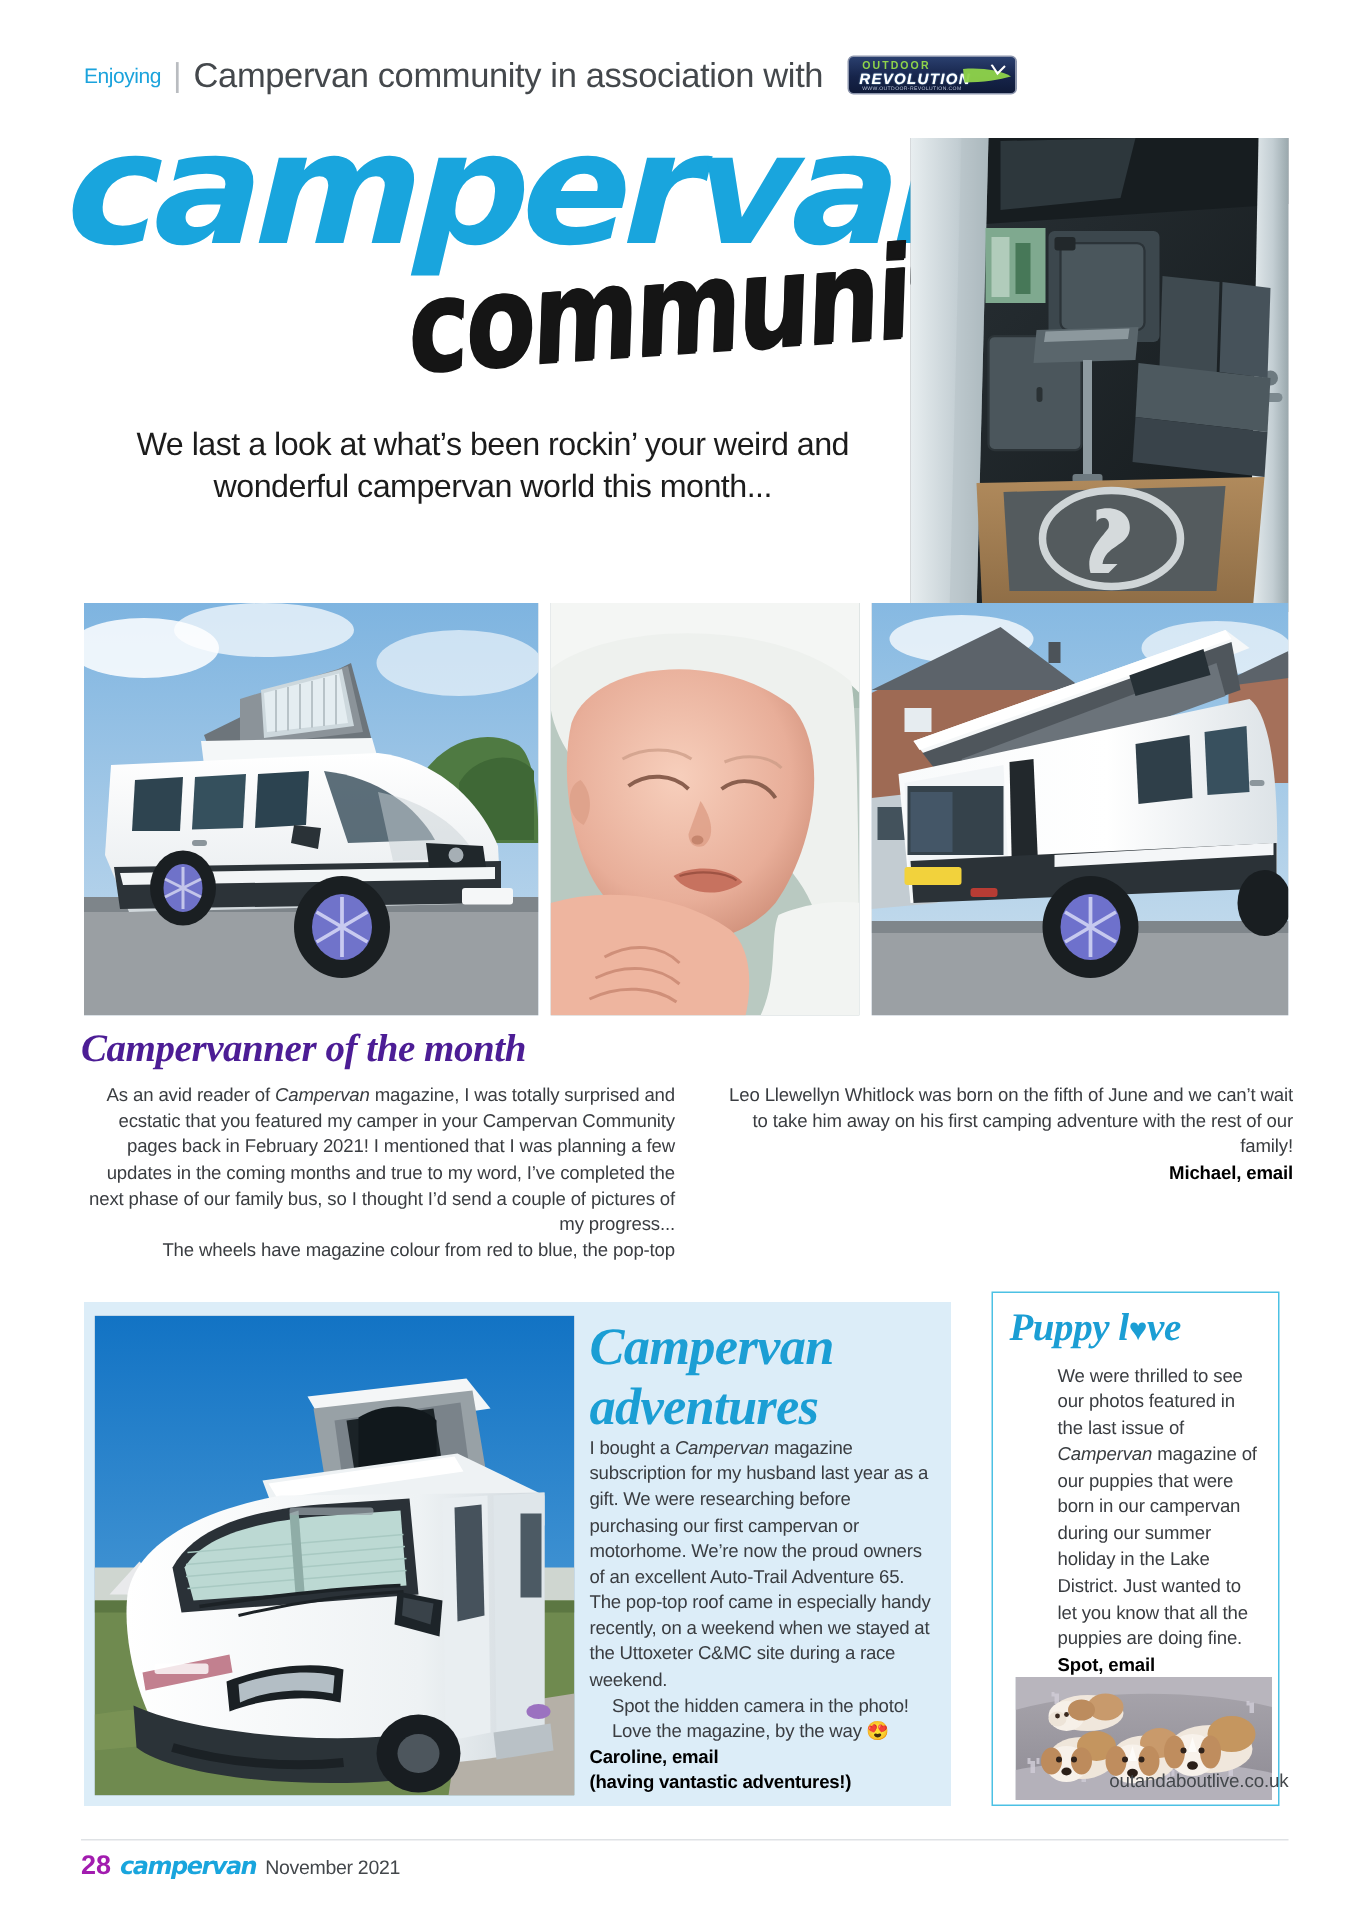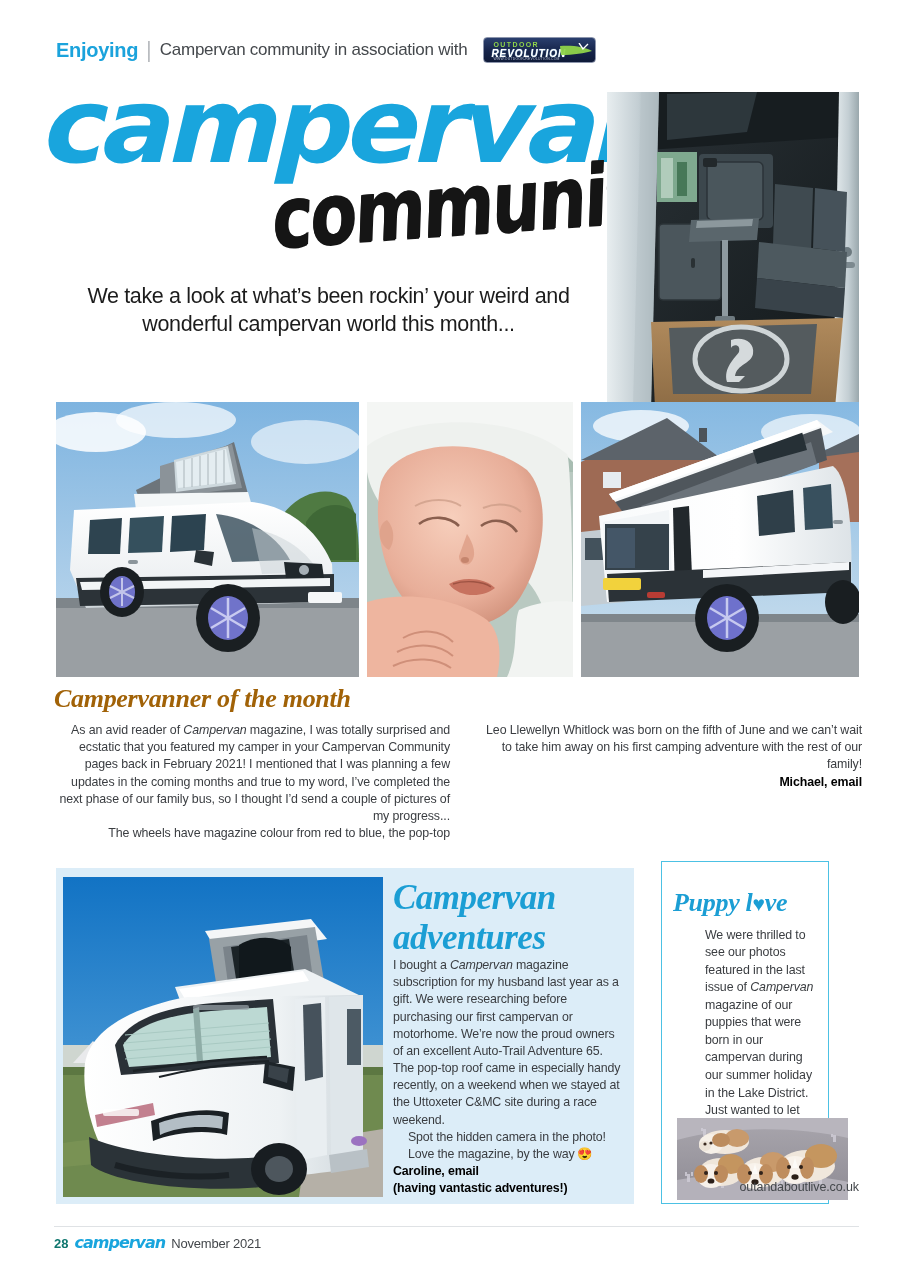--- a/index.html
+++ b/index.html
@@ -23,34 +23,34 @@
   .strap {
     position: absolute;
     left: 56px;
     top: 36px;
     height: 28px;
     display: flex;
     align-items: center;
     gap: 7px;
   }
   .strap-enjoying {
-    font-size: 20px;
-    font-weight: bold;
+    font-size: 14px;
+    font-weight: normal;
     color: #1ba3dc;
     letter-spacing: -0.3px;
   }
   .strap-bar {
     color: #b9bcc0;
     font-size: 22px;
     font-weight: 300;
     line-height: 1;
     margin: 0 1px;
   }
   .strap-text {
-    font-size: 17px;
+    font-size: 23px;
     color: #44484c;
     letter-spacing: -0.25px;
   }
 
   
   .or-logo {
     position: relative;
     width: 113px;
     height: 26px;
     margin-left: 9px;
@@ -160,21 +160,21 @@
   .ph-puppies { left: 677px; top: 1118px; width: 171px; height: 82px; }
 
   
   .cv-heading {
     position: absolute;
     left: 54px; top: 684px;
     font-family: "Liberation Serif", serif;
     font-style: italic;
     font-weight: bold;
     font-size: 26px;
-    color: #a16207;
+    color: #4c1d95;
     letter-spacing: -0.3px;
   }
   .body-col {
     position: absolute;
     font-size: 12.4px;
     line-height: 1.385;
     color: #3a3d41;
     letter-spacing: -0.1px;
     text-align: left;
   }
@@ -214,24 +214,24 @@
     color: #3a3d41;
     letter-spacing: -0.15px;
   }
   .vt-body p { margin: 0; }
   .vt-body p.indent { text-indent: 15px; }
 
   
   .puppy-panel {
     position: absolute;
     left: 661px; top: 861px;
-    width: 168px; height: 343px;
+    width: 192px; height: 343px;
     background: #ffffff;
     border: 1.6px solid #4cc1e4;
-    padding: 27px 11px 0 11px;
+    padding: 9px 11px 0 11px;
   }
   .pl-heading {
     font-family: "Liberation Serif", serif;
     font-style: italic;
     font-weight: bold;
     font-size: 26px;
     color: #1b9ed4;
     letter-spacing: -0.3px;
     line-height: 1.1;
     white-space: nowrap;
@@ -254,21 +254,21 @@
     width: 805px; height: 1px;
     background: #dfe2e5;
   }
   .footer-left {
     position: absolute;
     left: 54px; top: 1233px;
     display: flex;
     align-items: baseline;
     gap: 6px;
   }
-  .f-page { font-size: 13px; font-weight: bold; color: #0f766e; }
+  .f-page { font-size: 18px; font-weight: bold; color: #a21caf; }
   .f-brand {
     font-size: 16px;
     font-weight: bold;
     font-style: italic;
     color: #19a5dd;
     letter-spacing: -1px;
     font-family: "DejaVu Sans", sans-serif;
   }
   .f-date { font-size: 13px; color: #43474b; letter-spacing: -0.2px; }
   .footer-right {
@@ -301,21 +301,21 @@
         <path d="M20 0 L24 6 L29 1" stroke="#ffffff" stroke-width="1.4" fill="none"></path>
       </svg>
     </div>
   </div>
 
   <div class="masthead">
     <div class="mh-campervan">campervan</div>
     <div class="mh-community">community</div>
   </div>
 
-  <div class="standfirst">We take a look at what’s been rockin’ your weird and wonderful campervan world this month...</div>
+  <div class="standfirst">We last a look at what’s been rockin’ your weird and wonderful campervan world this month...</div>
 
   <div class="photo ph-interior">
     <svg viewBox="0 0 252 316" preserveAspectRatio="none">
       <defs>
         <linearGradient id="gi-wall" x1="0" y1="0" x2="1" y2="1">
           <stop offset="0%" stop-color="#2b3338"></stop>
             <stop offset="100%" stop-color="#121719"></stop>
         </linearGradient>
         <linearGradient id="gi-door" x1="0" y1="0" x2="1" y2="0">
           <stop offset="0%" stop-color="#e8eef0"></stop>

